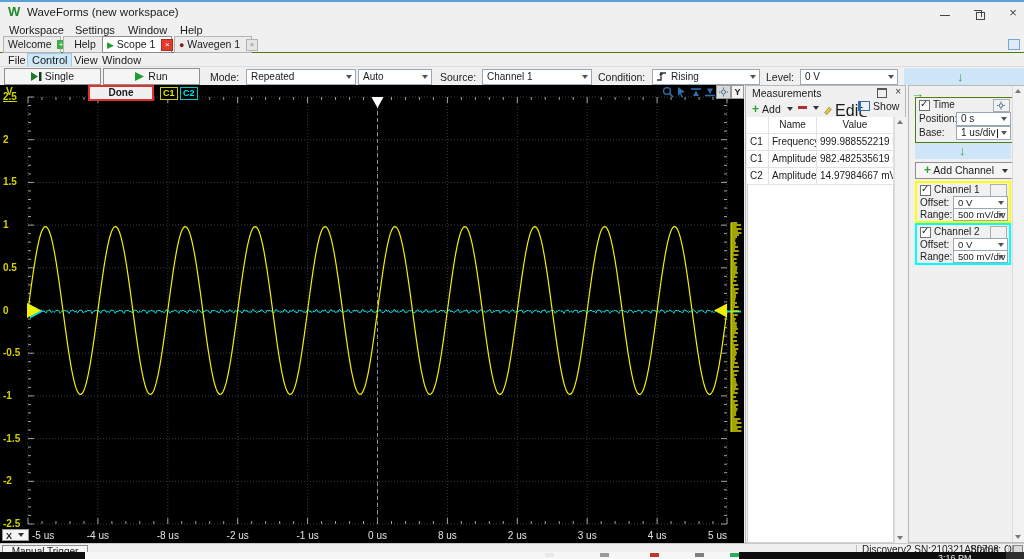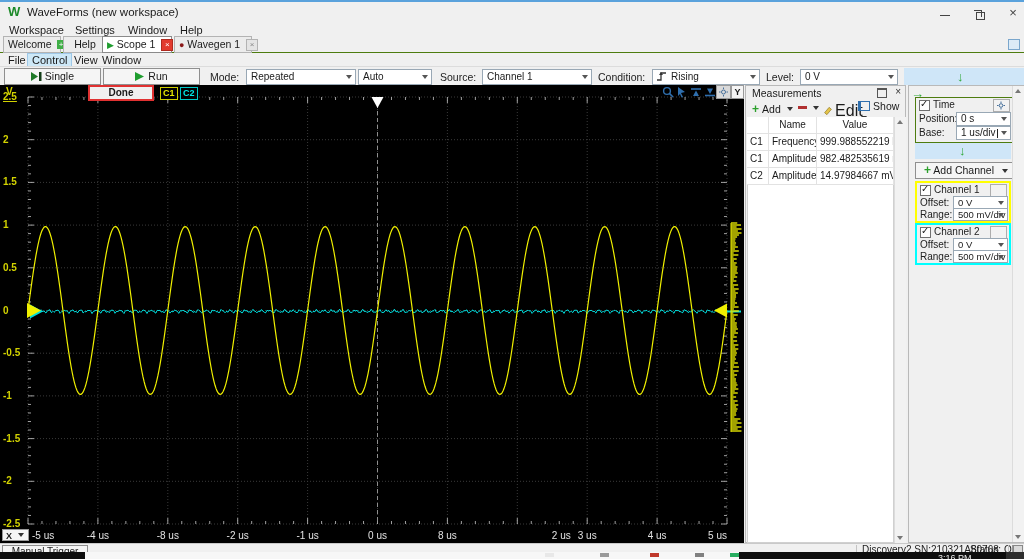--- a/index.html
+++ b/index.html
@@ -569,21 +569,21 @@
         <div class="ylab" style="top: 433px;">-2.5</div>
       </div>
     <div id="xlabels">
         <div class="xlab" style="left: 32px;">-5 us</div>
         <div class="xlab" style="left: 97.9px; transform: translateX(-50%);">-4 us</div>
         <div class="xlab" style="left: 167.8px; transform: translateX(-50%);">-8 us</div>
         <div class="xlab" style="left: 237.7px; transform: translateX(-50%);">-2 us</div>
         <div class="xlab" style="left: 307.6px; transform: translateX(-50%);">-1 us</div>
         <div class="xlab" style="left: 377.5px; transform: translateX(-50%);">0 us</div>
         <div class="xlab" style="left: 447.4px; transform: translateX(-50%);">8 us</div>
-        <div class="xlab" style="left: 517.3px; transform: translateX(-50%); margin-left: 44px;">2 us</div>
+        <div class="xlab" style="left: 517.3px; transform: translateX(-50%);">2 us</div>
         <div class="xlab" style="left: 587.2px; transform: translateX(-50%);">3 us</div>
         <div class="xlab" style="left: 657.1px; transform: translateX(-50%);">4 us</div>
         <div class="xlab" style="left: 727px; transform: translateX(-100%);">5 us</div>
       </div>
   </div>
 
   <div class="panel" style="left:745px;width:161px">
     <div class="phead">
       <span class="abs" style="left:6px;top:1px;font-size:10.5px">Measurements</span>
       <span class="abs" style="right:18px;top:2px;width:8px;height:7px;border:1px solid #555;border-top:2px solid #555"></span>

